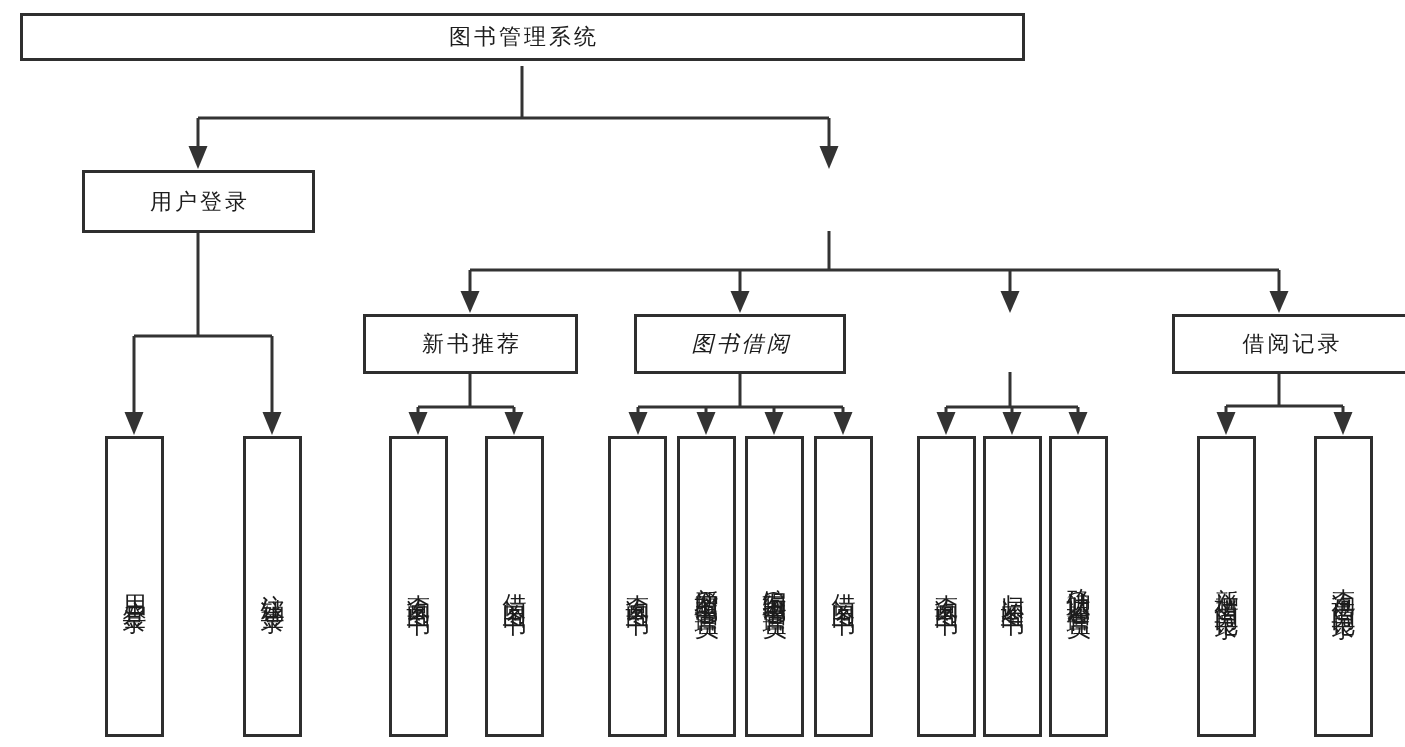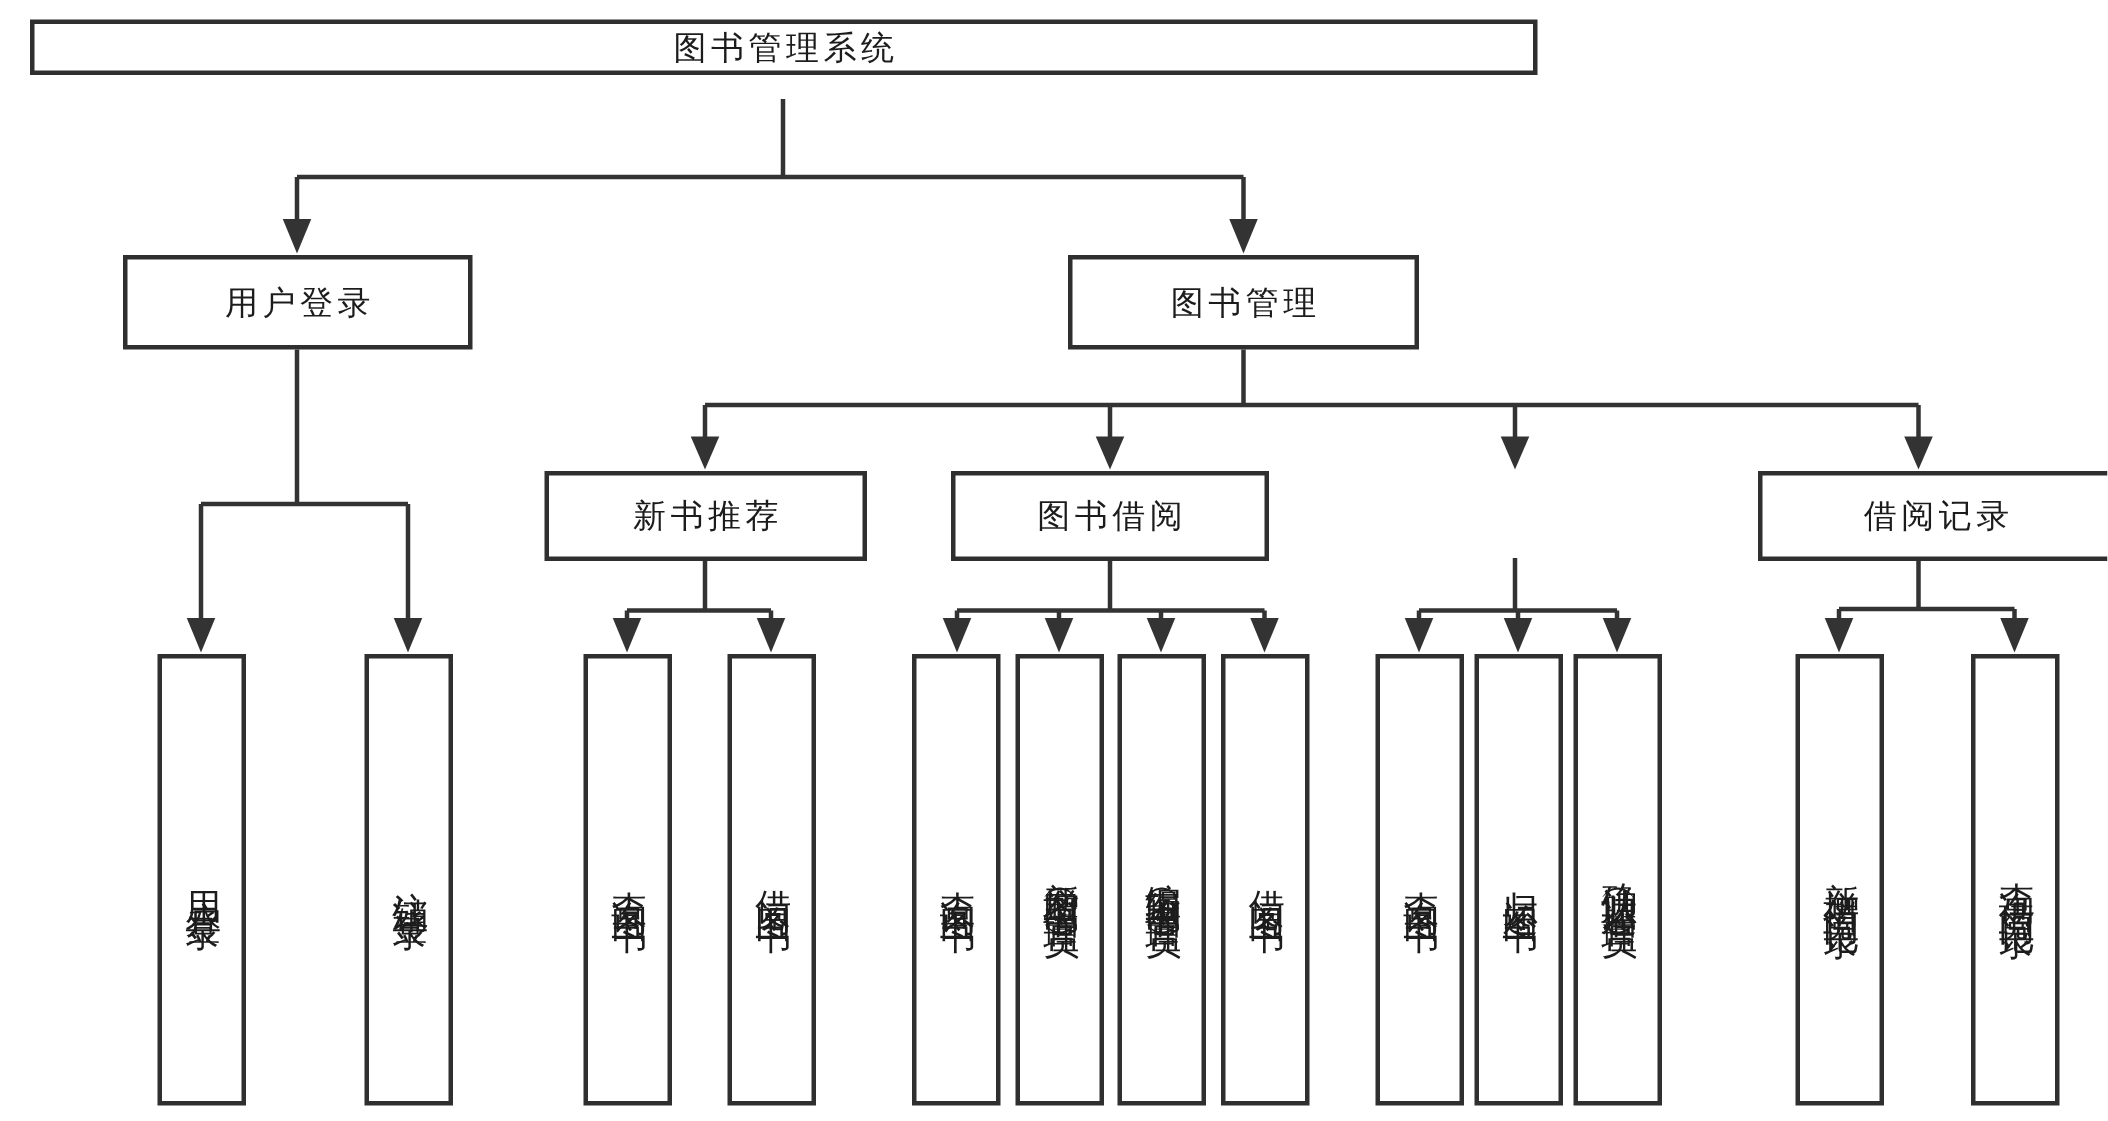--- a/index.html
+++ b/index.html
@@ -32,25 +32,25 @@
     justify-content: center;
     color: #1c1c1c;
     z-index: 2;
   }
   .hnode {
     font-size: 22px;
     letter-spacing: 3px;
     text-indent: 3px; 
     white-space: nowrap;
   }
-  .root-node  { left: 20px;   top: 13px;  width: 1005px; height: 37px; }
+  .root-node  { left: 20px;   top: 13px;  width: 1005px; height: 48px; }
   .l2-login   { left: 82px;   top: 170px; width: 233px;  height: 63px; }
   .l2-mgmt    { left: 712px;  top: 170px; width: 234px;  height: 63px; }
   .l3-a { left: 363px;  top: 314px; width: 215px; height: 60px; font-family: Liberation Serif, serif; }
-  .l3-b { left: 634px;  top: 314px; width: 212px; height: 60px; }
+  .l3-b { left: 634px;  top: 314px; width: 212px; height: 60px; font-style: italic; }
   .l3-c { left: 903px;  top: 314px; width: 214px; height: 60px; }
   .l3-d { left: 1172px; top: 314px; width: 238px; height: 60px; }
   .leaf {
     top: 436px;
     width: 59px;
     height: 301px;
   }
   .leaf span {
     writing-mode: vertical-rl;
     text-orientation: mixed;
@@ -157,21 +157,20 @@
     <path class="wire" d="M1226,406 H1343"></path>
     <path class="wire" d="M1226,406 V417"></path>
     <polygon class="arrowhead" points="1216.5,412 1235.5,412 1226,435"></polygon>
     <path class="wire" d="M1343,406 V417"></path>
     <polygon class="arrowhead" points="1333.5,412 1352.5,412 1343,435"></polygon>
   </svg>
 
   <div class="node hnode root-node">图书管理系统</div>
 
   <div class="node hnode l2-login">用户登录</div>
-  <div class="node hnode l2-mgmt">图书管理</div>
 
   <div class="node hnode l3-a">新书推荐</div>
   <div class="node hnode l3-b">图书借阅</div>
   <div class="node hnode l3-d">借阅记录</div>
 
   <div class="node leaf lf1">
     <span>用户登录</span>
   </div>
   <div class="node leaf lf2">
     <span>注销登录</span>

